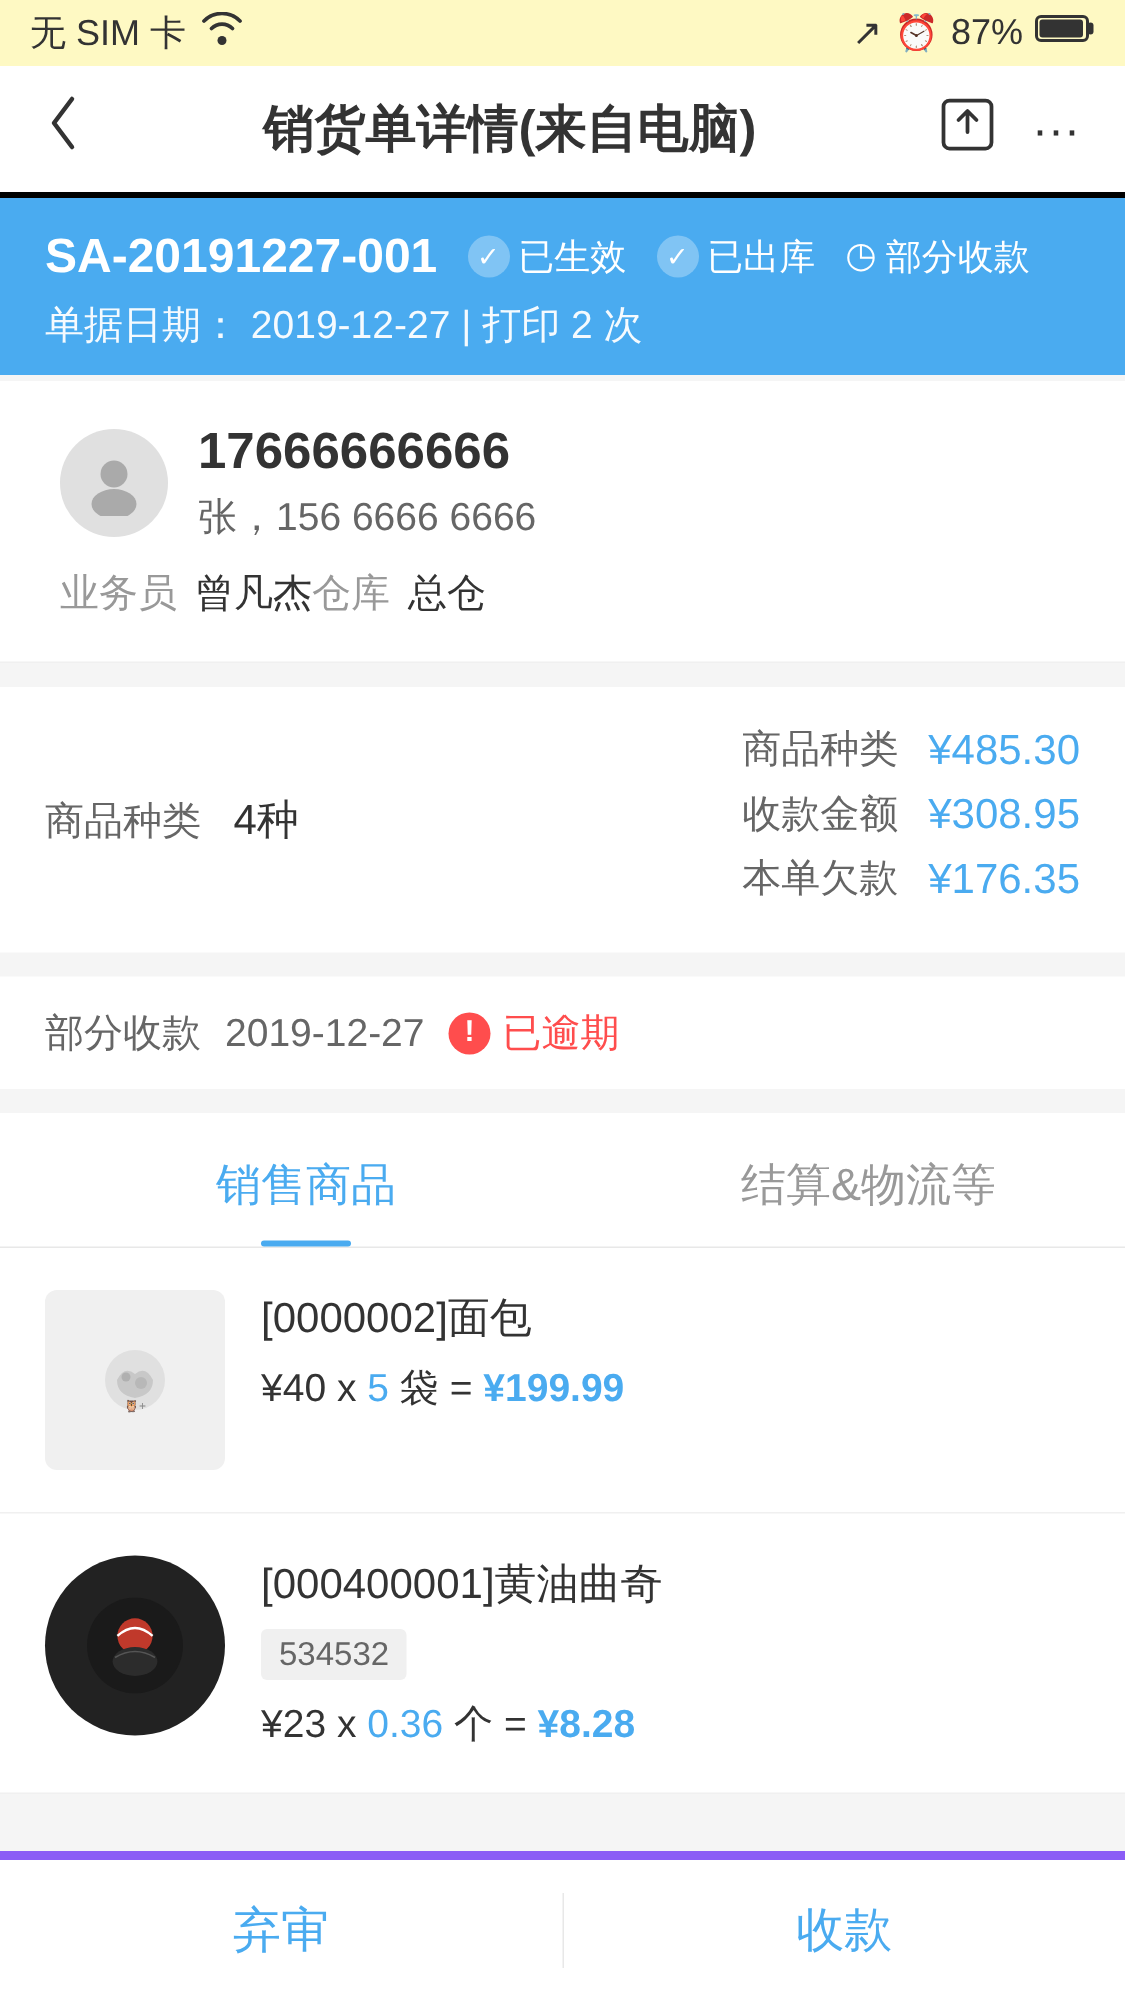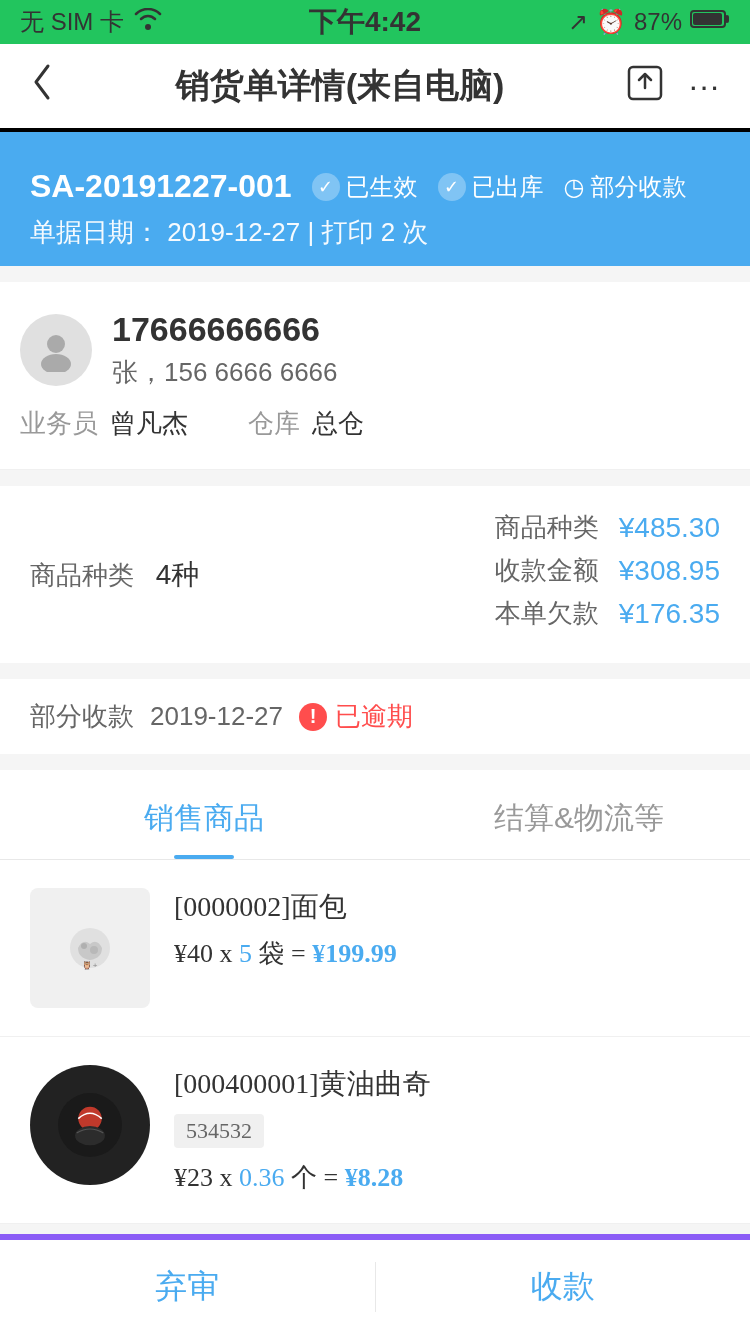--- a/index.html
+++ b/index.html
@@ -9,21 +9,21 @@
       min-height: 1334px;
       font-family: -apple-system, 'PingFang SC', 'Helvetica Neue', Arial, sans-serif;
       background: #f5f5f5;
       font-size: 28px;
       color: #333;
     }
 
     
     .status-bar {
       height: 44px;
-      background: #22c55e;
+      background: #fef9c3;
       display: flex;
       align-items: center;
       justify-content: space-between;
       padding: 0 20px;
       font-size: 24px;
       font-weight: 500;
     }
     .status-left { display: flex; align-items: center; gap: 10px; }
     .status-center { font-size: 28px; font-weight: 600; }
     .status-right { display: flex; align-items: center; gap: 8px; font-size: 24px; }
@@ -55,21 +55,21 @@
     }
     .nav-icon {
       font-size: 32px;
       color: #333;
       cursor: pointer;
     }
 
     
     .header-banner {
       background: #4AABF0;
-      padding: 36px 30px 16px;
+      padding: 20px 30px 16px;
     }
     .header-banner .order-id {
       font-size: 32px;
       font-weight: 700;
       color: #fff;
       display: flex;
       align-items: center;
       gap: 20px;
       flex-wrap: wrap;
     }
@@ -99,22 +99,22 @@
     .header-banner .doc-date {
       font-size: 26px;
       color: #fff;
       margin-top: 10px;
       opacity: 0.95;
     }
 
     
     .customer-section {
       background: #fff;
-      padding: 28px 20px;
-      margin-top: 16px;
+      padding: 28px 40px;
+      margin-top: 4px;
       border-bottom: 1px solid #f0f0f0;
     }
     .customer-row {
       display: flex;
       align-items: center;
       gap: 20px;
     }
     .avatar {
       width: 72px;
       height: 72px;
@@ -131,21 +131,20 @@
       font-weight: 600;
       color: #333;
     }
     .customer-sub {
       font-size: 26px;
       color: #666;
       margin-top: 6px;
     }
     .customer-meta {
       display: flex;
-      gap: 60px;
       margin-top: 16px;
       font-size: 26px;
       color: #666;
     }
     .meta-item { display: flex; gap: 12px; }
     .meta-label { color: #999; }
     .meta-value { color: #333; }
 
     
     .stats-section {
@@ -249,21 +248,21 @@
       height: 120px;
       border-radius: 8px;
       background: #f0f0f0;
       flex-shrink: 0;
       overflow: hidden;
       display: flex;
       align-items: center;
       justify-content: center;
     }
     .product-img svg { width: 64px; height: 64px; }
-    .product-info { flex: 1; font-family: Liberation Serif, serif; }
+    .product-info { flex: 1; }
     .product-name {
       font-size: 28px;
       color: #333;
       font-weight: 500;
       margin-bottom: 10px;
     }
     .product-sku {
       display: inline-block;
       background: #f0f0f0;
       color: #666;
@@ -318,21 +317,20 @@
   <div class="status-left">
     <span>无 SIM 卡</span>
     <span>
       <svg width="28" height="22" viewBox="0 0 28 22" fill="none">
         <path d="M14 16a3 3 0 1 1 0 6 3 3 0 0 1 0-6z" fill="#333"></path>
         <path d="M7 11c1.9-1.9 4.5-3 7-3s5.1 1.1 7 3" stroke="#333" stroke-width="2.5" stroke-linecap="round" fill="none"></path>
         <path d="M2 6C5.4 2.6 9.5 1 14 1s8.6 1.6 12 5" stroke="#333" stroke-width="2.5" stroke-linecap="round" fill="none"></path>
       </svg>
     </span>
   </div>
-  <div class="status-center">下午4:42</div>
   <div class="status-right">
     <span>↗</span>
     <span>⏰</span>
     <span>87%</span>
     <span>
       <svg width="40" height="22" viewBox="0 0 40 22" fill="none">
         <rect x="1" y="3" width="34" height="16" rx="3" stroke="#333" stroke-width="2" fill="none"></rect>
         <rect x="35" y="7" width="4" height="8" rx="2" fill="#333"></rect>
         <rect x="3" y="5" width="29" height="12" rx="2" fill="#333"></rect>
       </svg>

